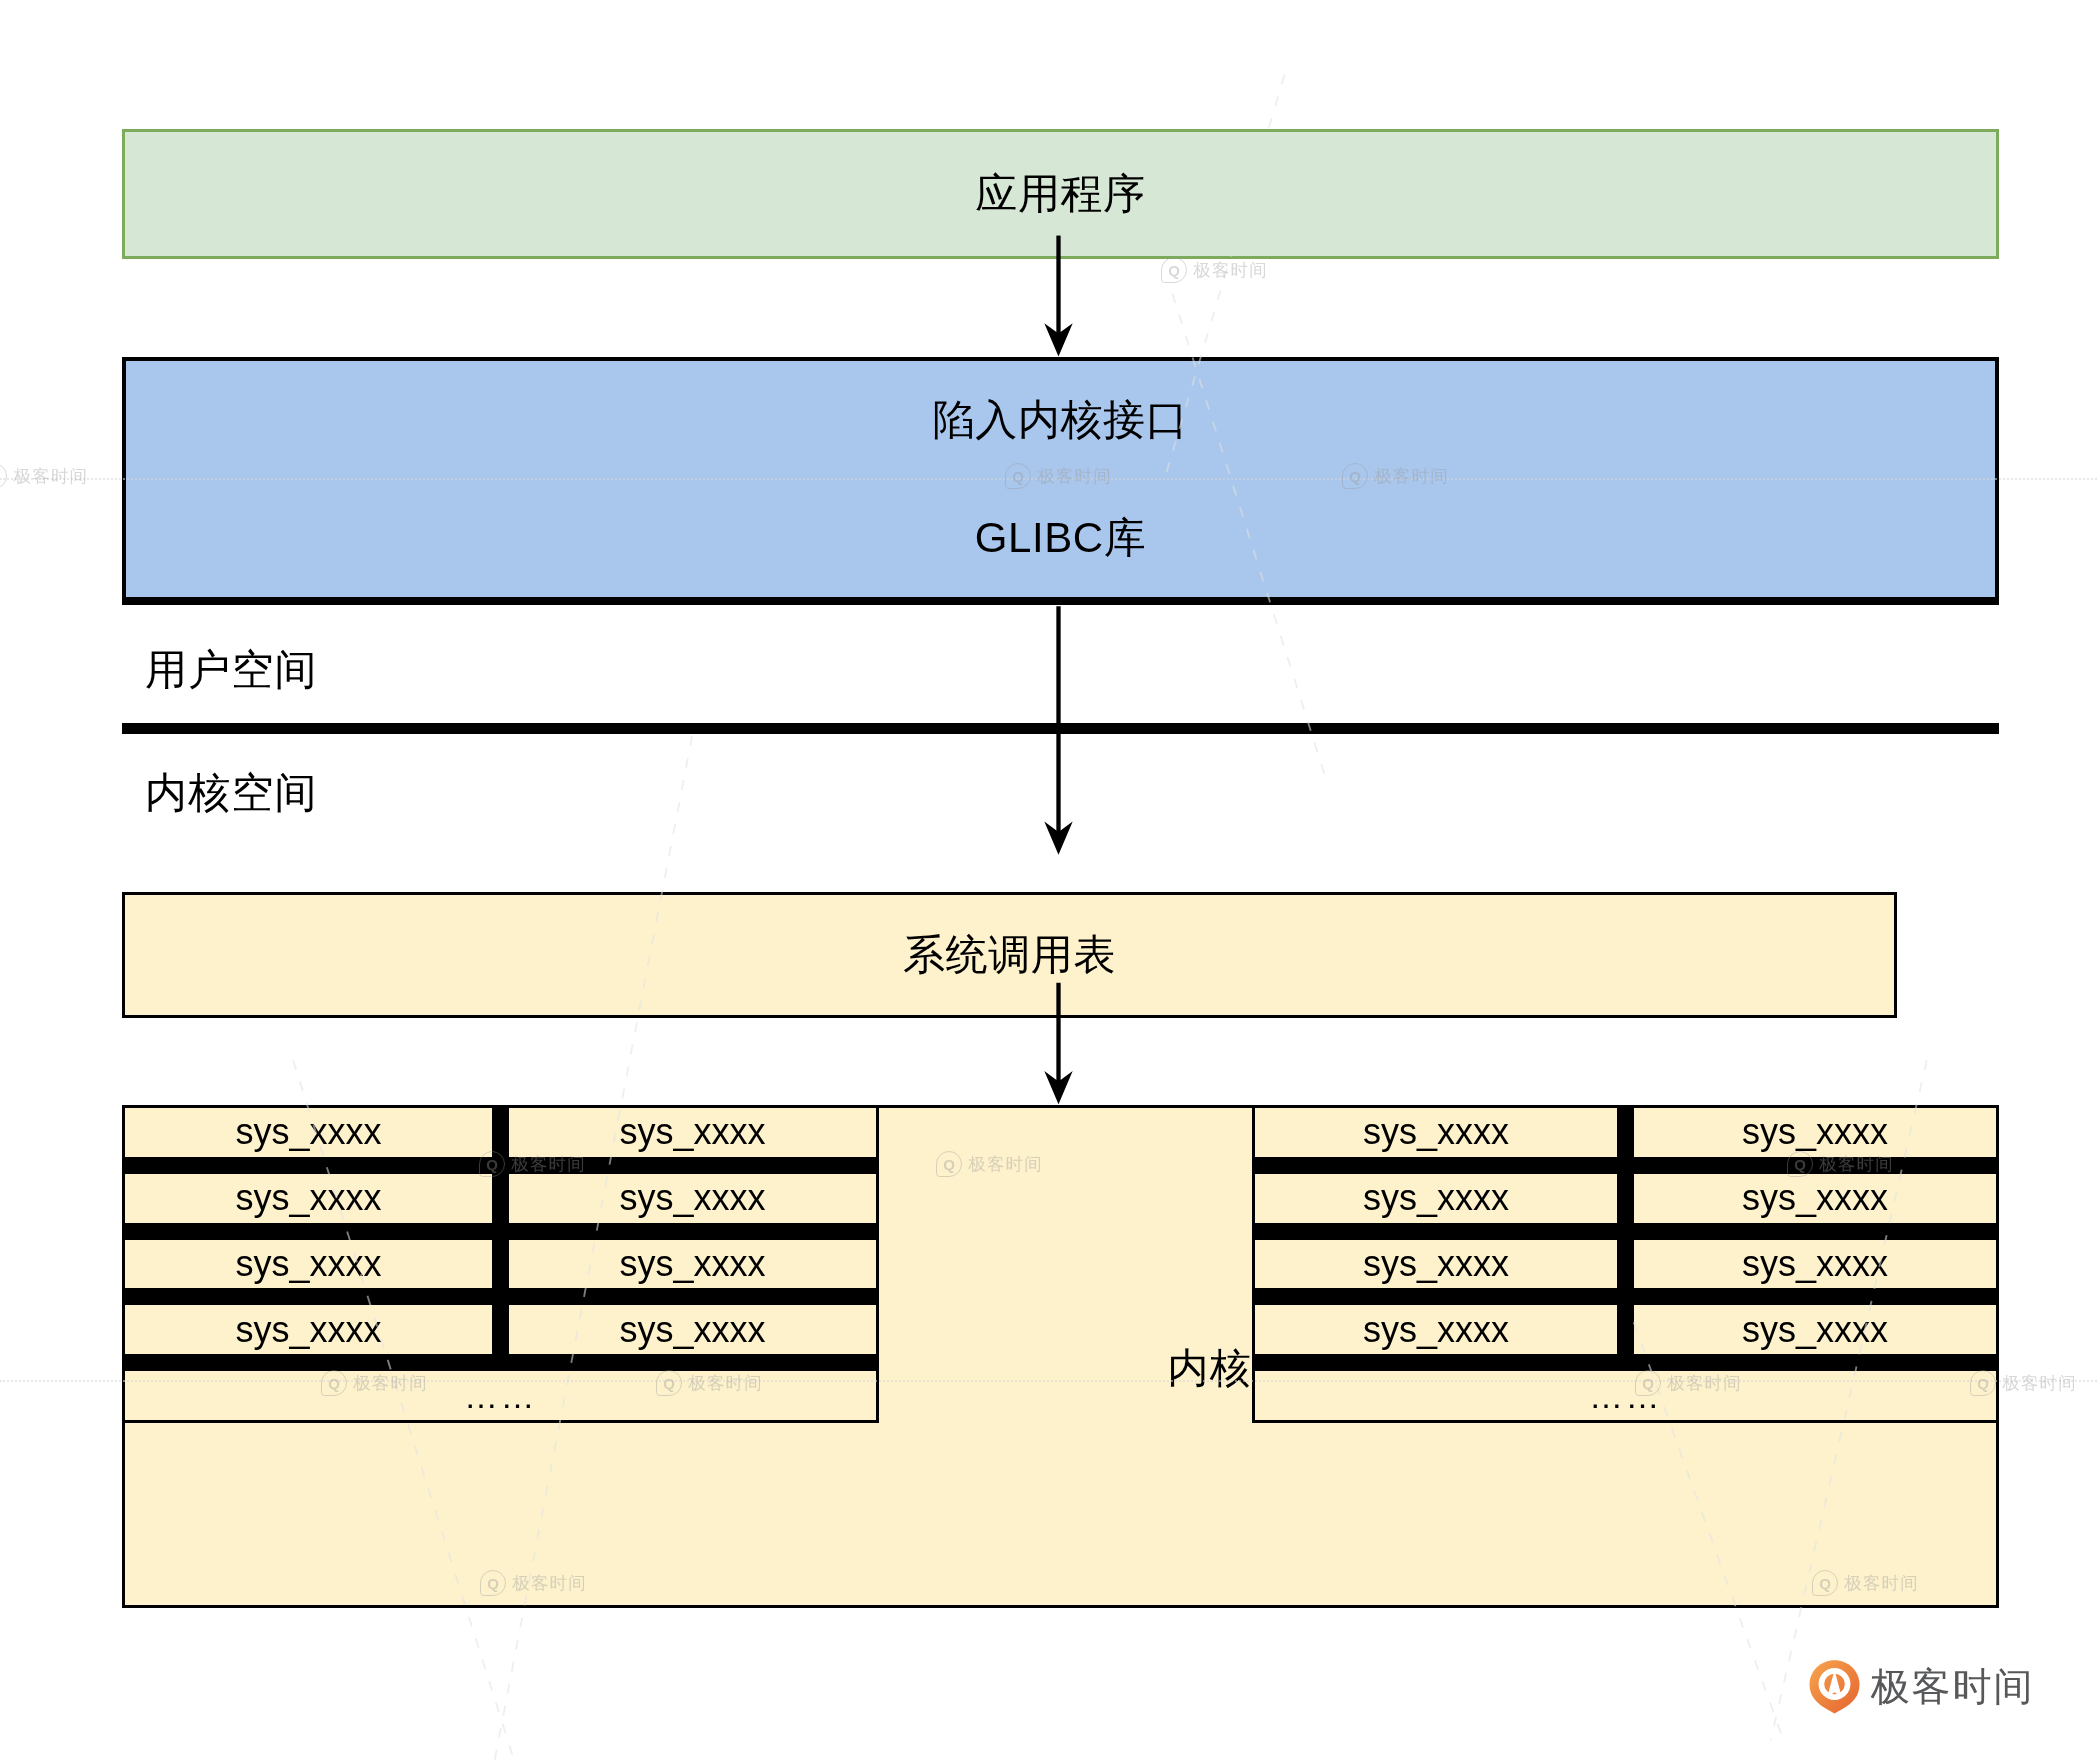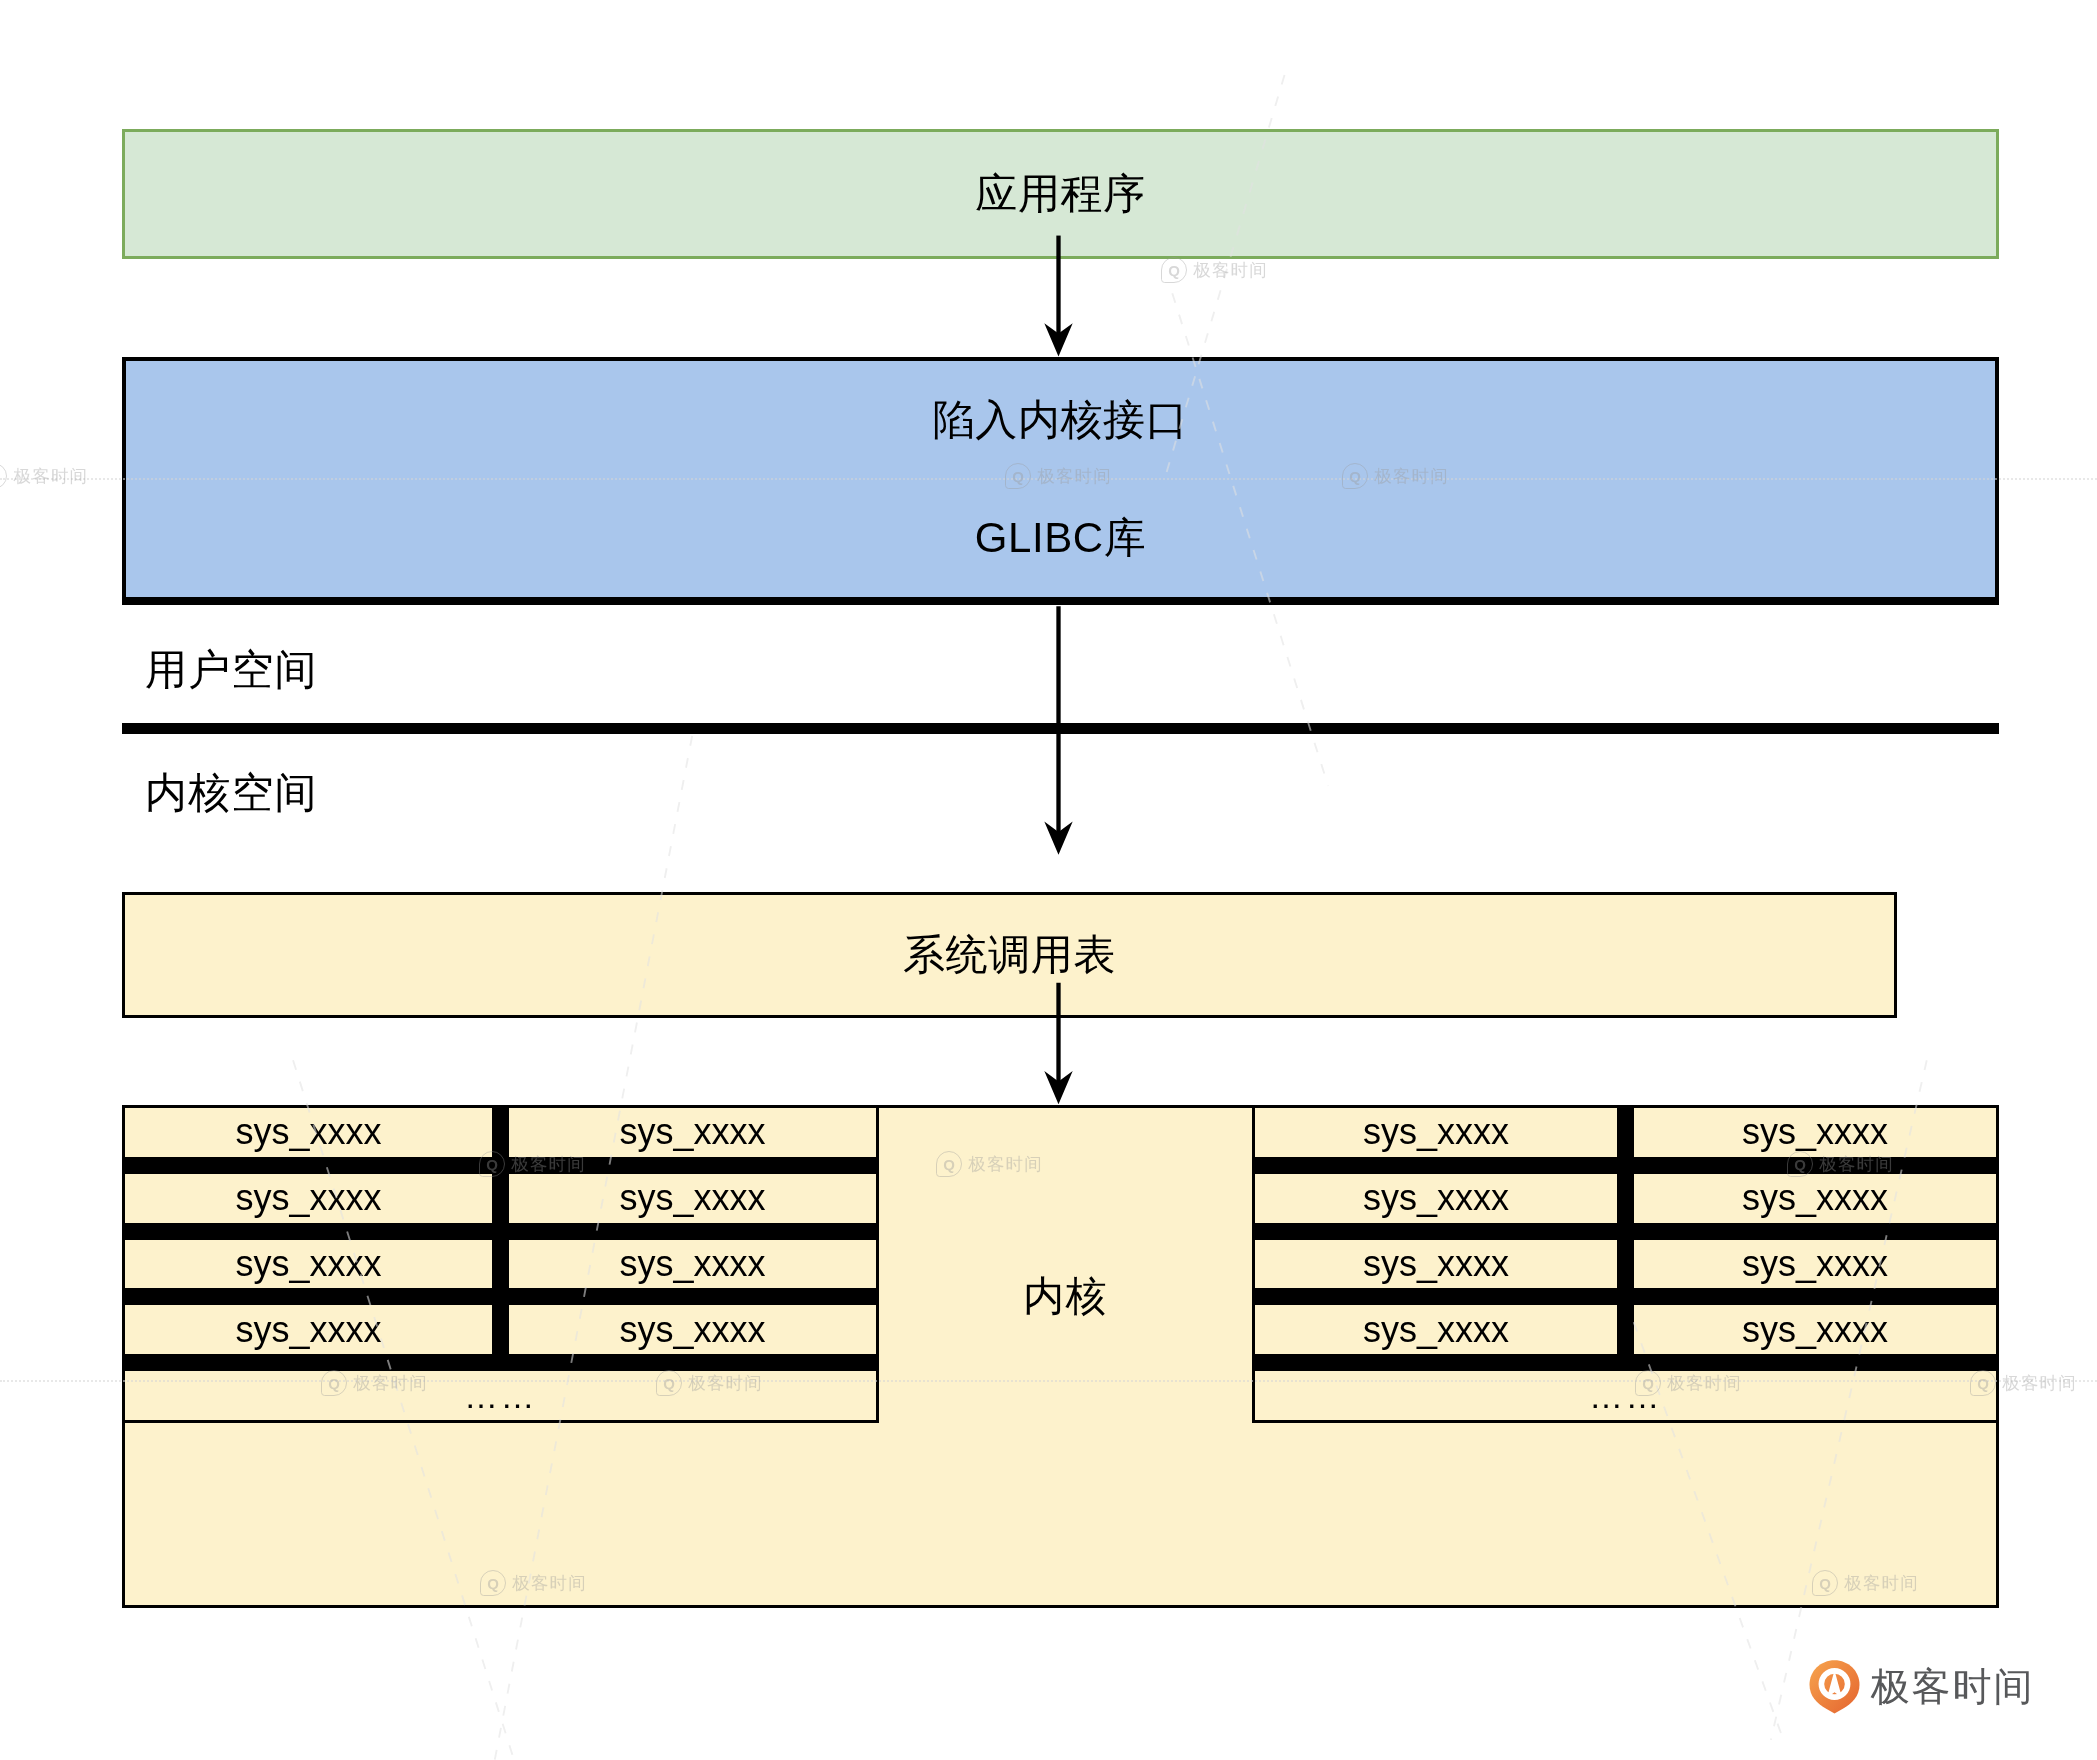--- a/index.html
+++ b/index.html
@@ -30,21 +30,21 @@
   .divider{position:absolute; left:122px; top:723px; width:1877px; height:10.6px; background:var(--ink);}
   .arrow{position:absolute;}
   .sys-table{position:absolute; box-sizing:border-box; display:grid;
              grid-template-columns:1fr 1fr; grid-template-rows:repeat(5,1fr);
              gap:17px; background:var(--ink); border:3.7px solid var(--ink);}
   .sys-table.left{left:122px; top:1105px; width:757px; height:318px;}
   .sys-table.right{left:1252px; top:1105px; width:747px; height:318px;}
   .sys-cell{background:var(--yellow-fill); display:flex; align-items:center; justify-content:center;
             font-size:36px; line-height:1; color:var(--ink); white-space:nowrap;}
   .sys-more{grid-column:1/3; font-size:34px; letter-spacing:2.5px;}
-  .kernel-word{position:absolute; left:879px; top:1276px; width:373px; text-align:center;
+  .kernel-word{position:absolute; left:879px; top:1348px; width:373px; text-align:right;
                font-size:41px; line-height:1; letter-spacing:1.2px;}
   
   .wm-layer{position:absolute; inset:0; pointer-events:none; z-index:10;}
   .wm{position:absolute; display:flex; align-items:center; gap:6.2px;
       color:var(--watermark-color); opacity:.38; white-space:nowrap;}
   .wm-badge{display:inline-flex; align-items:center; justify-content:center;
             width:24px; height:24px; border:1.9px solid currentColor; border-radius:50% 50% 50% 14%;
             font-size:15px; font-weight:bold; line-height:1;}
   .wm-text{font-size:17.5px; letter-spacing:1.2px;}
   .wm-dots{position:absolute; left:0; width:2097px; border-top:2.5px dotted #d6d6d6; opacity:.55;}

